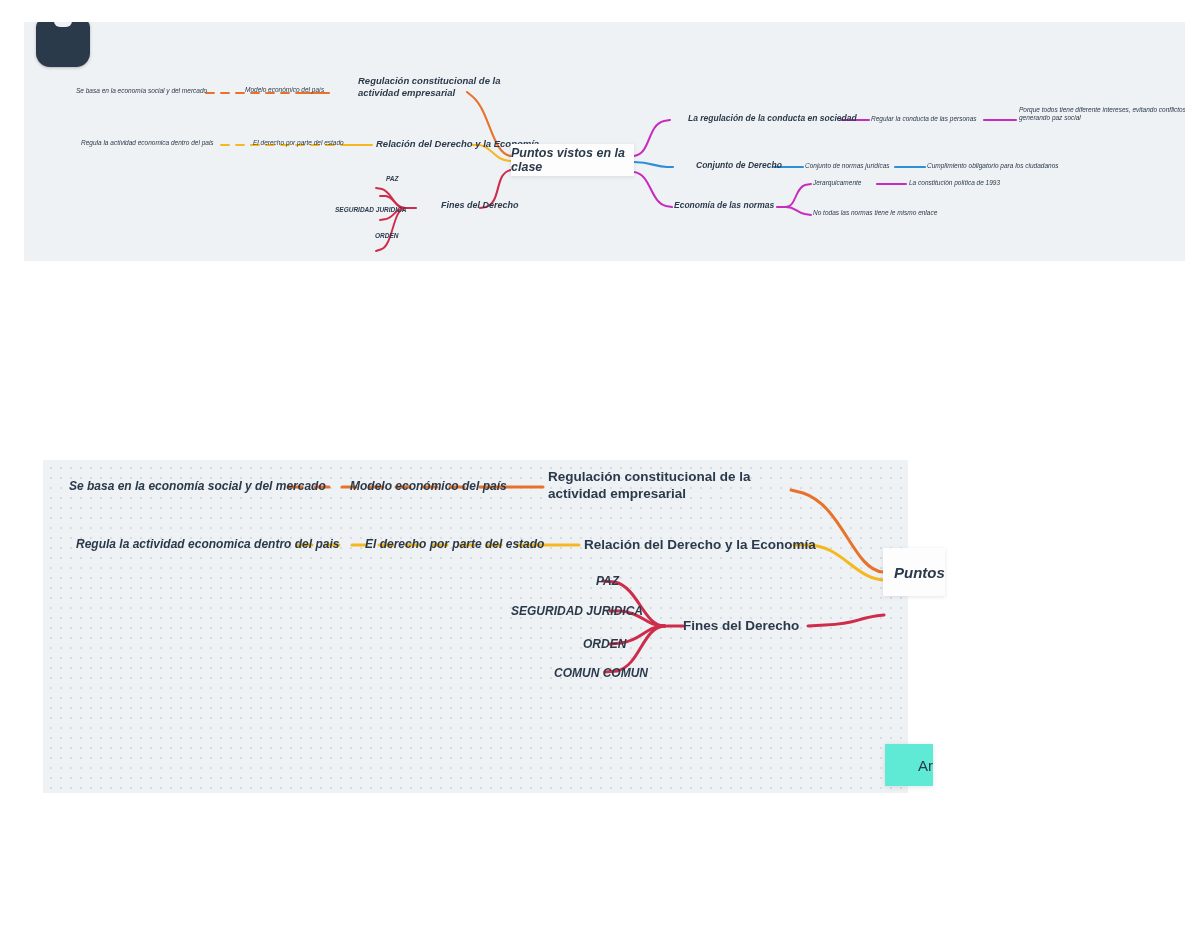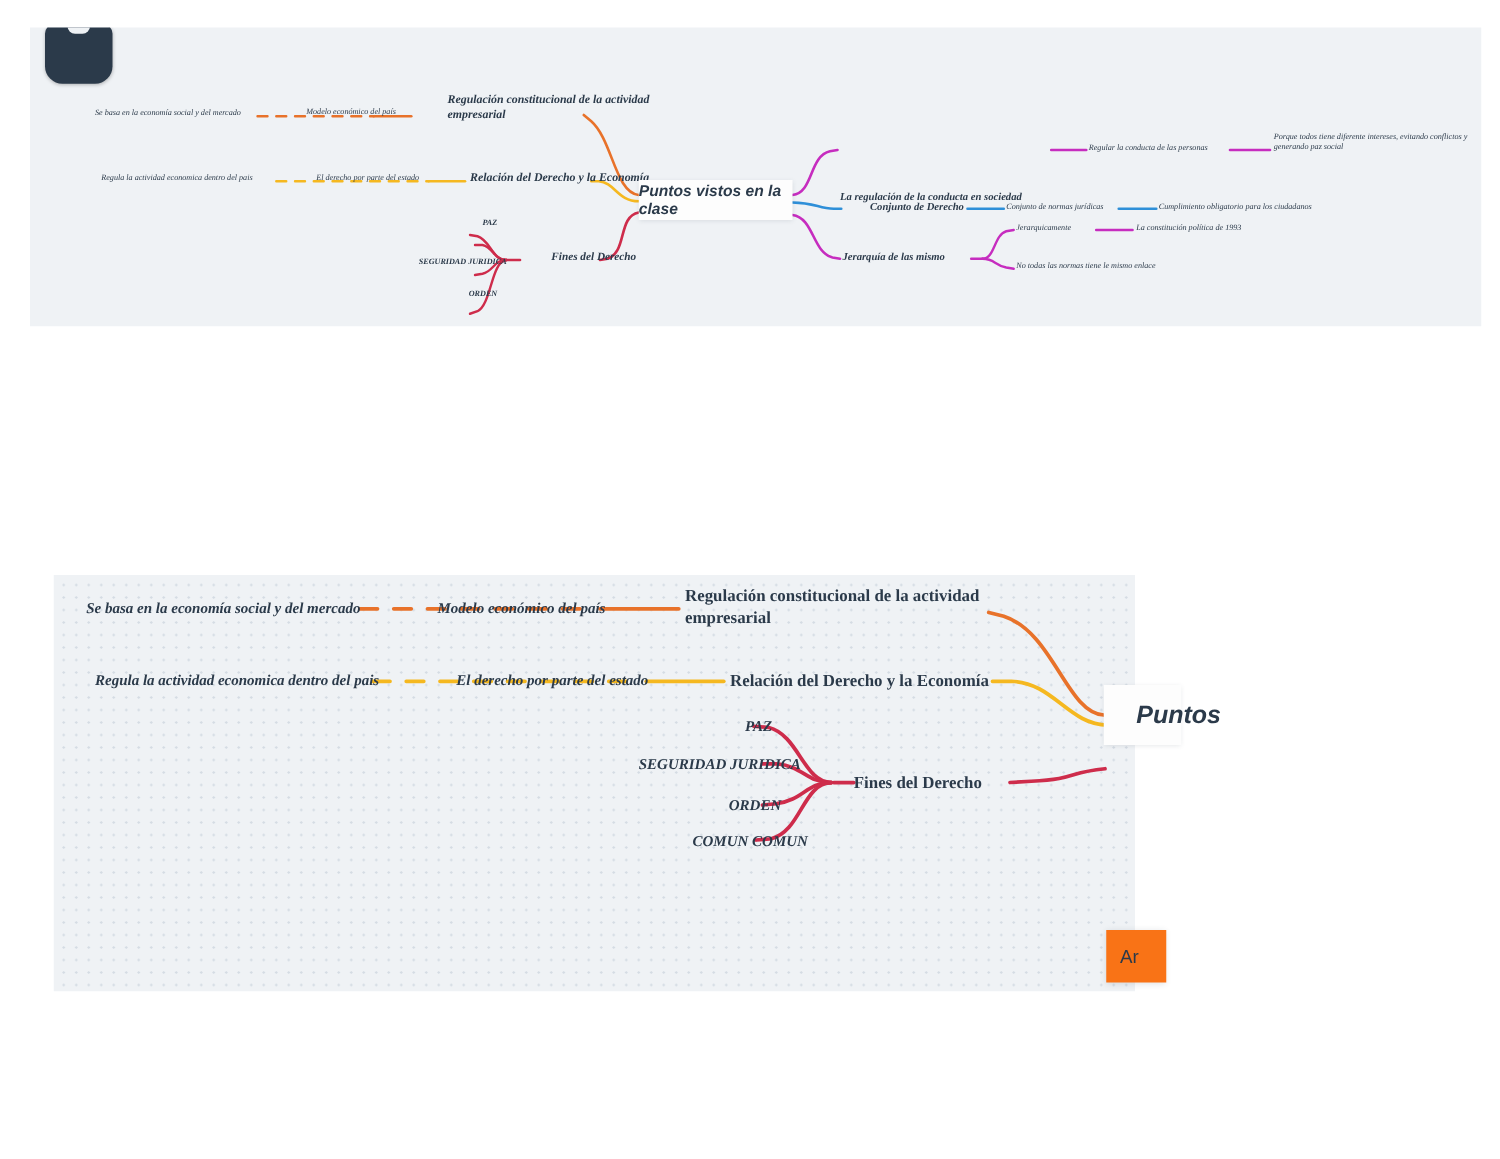--- a/index.html
+++ b/index.html
@@ -48,43 +48,43 @@
     background-size: 10px 10px;
     background-position: 3px 3px;
   }
 
   
   .node {
     position: absolute;
     color: #2b3a4a;
     white-space: nowrap;
     line-height: 1.25;
-    font-family: Liberation Serif, serif;
   }
   .node.wrap { white-space: normal; }
   .it  { font-style: italic; }
   .bd  { font-weight: bold; }
 
   
   .center-card {
     position: absolute;
     background: #fdfdfd;
     box-shadow: 0 1px 4px rgba(40,55,70,.13);
     display: flex; align-items: center; justify-content: center;
     color: #2b3a4a;
     font-style: italic; font-weight: bold;
     z-index: 6;
   }
   .float-card {
     position: absolute;
-    background: #f97316;
+    background: #5eead4;
     box-shadow: 0 1px 5px rgba(40,55,70,.14);
     display: flex; align-items: center;
     color: #2b3a4a;
     z-index: 7;
+    justify-content: flex-end;
   }
 
   svg.edges { position: absolute; left:0; top:0; overflow: visible; }
   svg.edges path, svg.edges line { fill: none; stroke-linecap: round; }
 </style>
 </head>
 <body>
 
 <div id="root">
 
@@ -134,29 +134,29 @@
 
     <div class="node it bd" style="left:352px; top:116px; font-size:9.5px;">Relación del Derecho y la Economía</div>
     <div class="node it" style="left:229px; top:117px; font-size:6.5px;">El derecho por parte del estado</div>
     <div class="node it" style="left:57px; top:117px; font-size:6.5px;">Regula la actividad economica dentro del pais</div>
 
     <div class="node it bd" style="left:417px; top:178px; font-size:9px;">Fines del Derecho</div>
     <div class="node it bd" style="left:362px; top:153px; font-size:6.5px;">PAZ</div>
     <div class="node it bd" style="left:311px; top:184px; font-size:6.5px;">SEGURIDAD JURIDICA</div>
     <div class="node it bd" style="left:351px; top:210px; font-size:6.5px;">ORDEN</div>
 
-    <div class="node it bd" style="left:648px; top:91px; font-size:8.5px;margin-top:39px;">La regulación de la conducta en sociedad</div>
+    <div class="node it bd" style="left:664px; top:91px; font-size:8.5px;">La regulación de la conducta en sociedad</div>
     <div class="node it" style="left:847px; top:93px; font-size:6.5px;">Regular la conducta de las personas</div>
     <div class="node wrap it" style="left:995px; top:84px; width:172px; font-size:6.5px;">Porque todos tiene diferente intereses, evitando conflictos y generando paz social</div>
 
     <div class="node it bd" style="left:672px; top:138px; font-size:8.5px;">Conjunto de Derecho</div>
     <div class="node it" style="left:781px; top:140px; font-size:6.5px;">Conjunto de normas jurídicas</div>
     <div class="node it" style="left:903px; top:140px; font-size:6.5px;">Cumplimiento obligatorio para  los ciudadanos</div>
 
-    <div class="node it bd" style="left:650px; top:178px; font-size:8.5px;">Jerarquía de las mismo</div>
+    <div class="node it bd" style="left:650px; top:178px; font-size:8.5px;">Economía de las normas</div>
     <div class="node it" style="left:789px; top:157px; font-size:6.5px;">Jerarquicamente</div>
     <div class="node it" style="left:885px; top:157px; font-size:6.5px;">La constitución política de 1993</div>
     <div class="node it" style="left:789px; top:187px; font-size:6.5px;">No todas las normas tiene le mismo enlace</div>
   </div>
 
   <div class="panel-bottom">
 
     <svg class="edges" width="865" height="333" viewBox="0 0 865 333">
 
       <path d="M 840 112 C 810 110 800 46 760 33 L 748 30" stroke="#E8722A" stroke-width="3"></path>
@@ -183,21 +183,21 @@
     <div class="node it bd" style="left:322px; top:77px; font-size:12px;">El derecho por parte del estado</div>
     <div class="node it bd" style="left:33px; top:77px; font-size:12px;">Regula la actividad economica dentro del pais</div>
 
     <div class="node bd" style="left:640px; top:158px; font-size:13.5px;">Fines del Derecho</div>
     <div class="node it bd" style="left:553px; top:114px; font-size:12px;">PAZ</div>
     <div class="node it bd" style="left:468px; top:144px; font-size:12px;">SEGURIDAD JURIDICA</div>
     <div class="node it bd" style="left:540px; top:177px; font-size:12px;">ORDEN</div>
     <div class="node it bd" style="left:511px; top:206px; font-size:12px;">COMUN COMUN</div>
   </div>
 
-  <div class="center-card" style="left:883px; top:548px; width:62px; height:48px; font-size:20px; justify-content:flex-start; padding-left:26px;">
+  <div class="center-card" style="left:883px; top:548px; width:62px; height:48px; font-size:15px; justify-content:flex-start; padding-left:11px;">
     <span>Puntos</span>
   </div>
 
   <div class="float-card" style="left:885px; top:744px; width:48px; height:42px; font-size:15px; padding-left:11px;">
     <span>Ar</span>
   </div>
 
 </div>
 
 </body></html>

